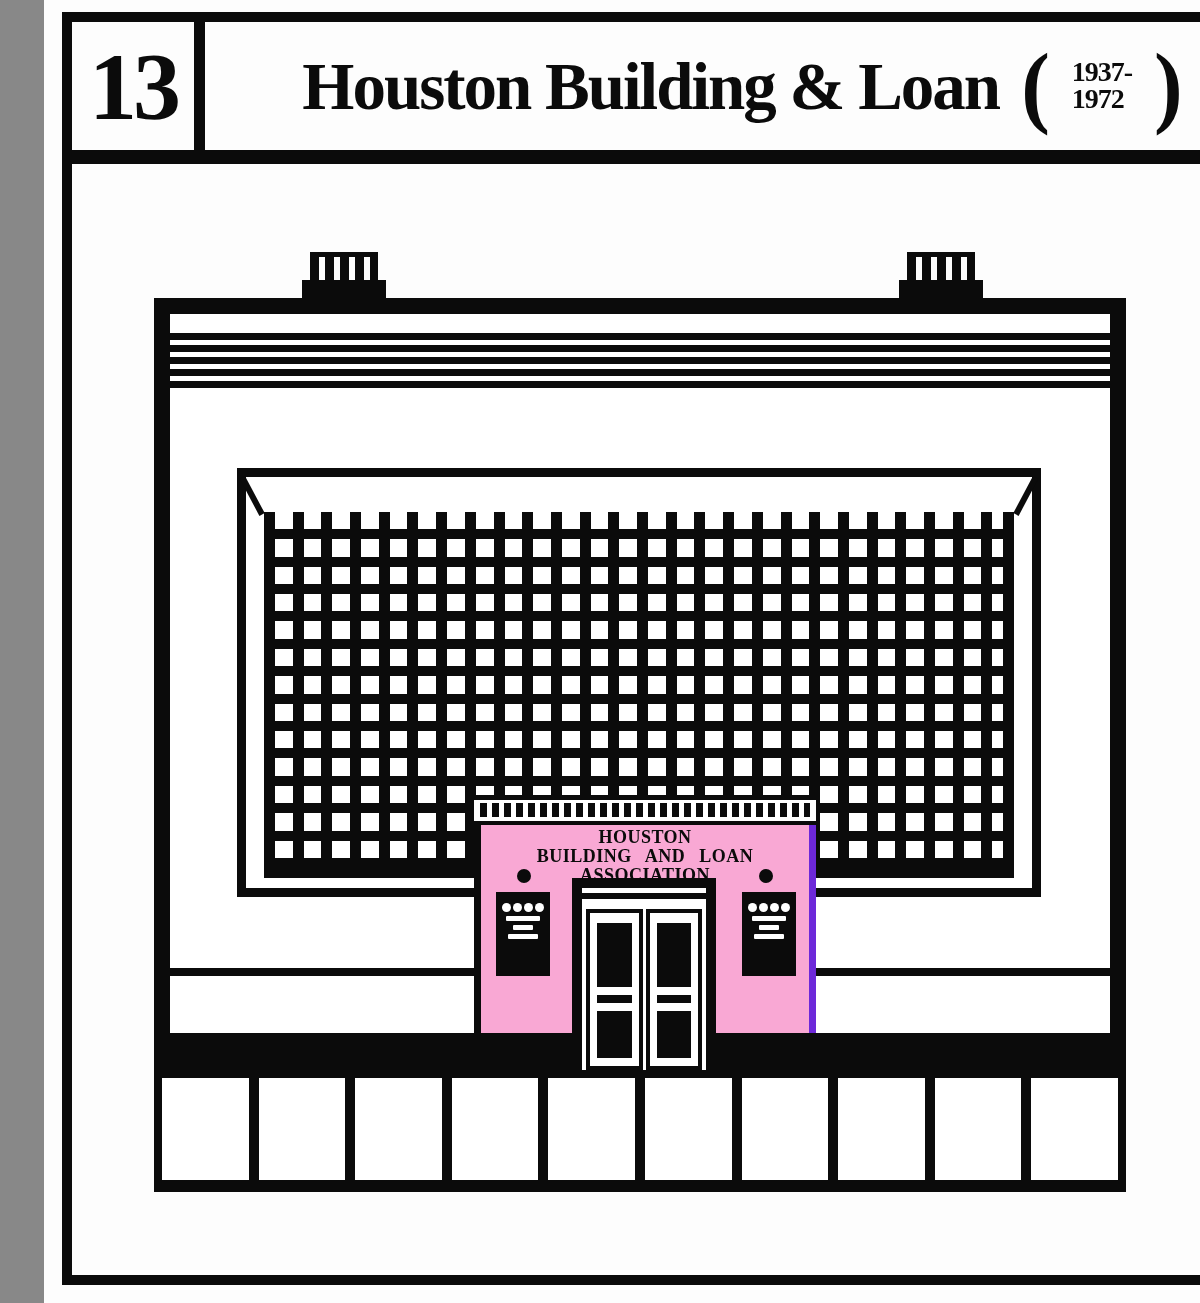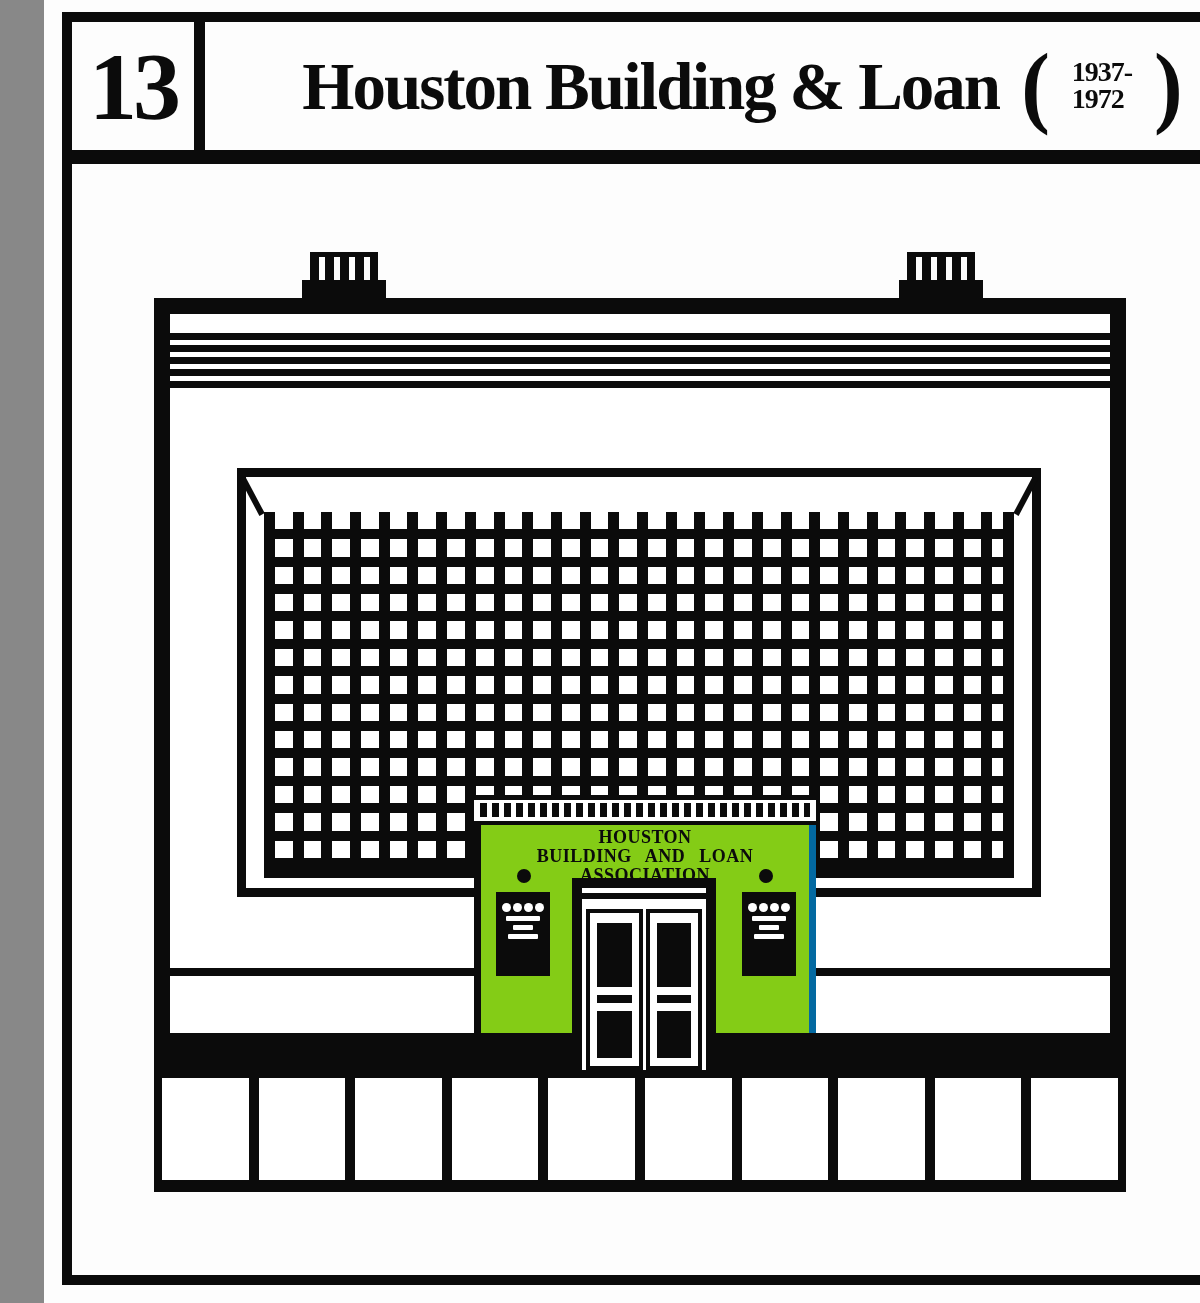--- a/index.html
+++ b/index.html
@@ -52,22 +52,22 @@
   .base-band{top:781px;height:42px;background:#0b0b0b;z-index:6;}
   #base-band-left{left:16px;width:407px;}
   #base-band-right{left:557px;width:399px;}
 
   
   #storefront-row{left:0;top:823px;width:972px;height:117px;background:#0b0b0b;z-index:2;
     box-sizing:border-box;padding:3px 8px 12px 8px;display:flex;gap:10px;}
   .sf-panel{flex:1;background:#fff;}
 
   
-  #entrance-pavilion{left:320px;top:543px;width:342px;height:238px;background:#84cc16;
-    border-left:7px solid #0b0b0b;border-right:7px solid #0369a1;box-sizing:border-box;z-index:5;}
+  #entrance-pavilion{left:320px;top:543px;width:342px;height:238px;background:#f9a8d4;
+    border-left:7px solid #0b0b0b;border-right:7px solid #6d28d9;box-sizing:border-box;z-index:5;}
   #frieze{position:absolute;left:-7px;top:0;width:342px;height:30px;box-sizing:border-box;
     border-top:5px solid #0b0b0b;border-bottom:4px solid #0b0b0b;background:#fff;}
   #dentils{position:absolute;left:6px;right:6px;top:3px;height:14px;
     background-image:repeating-linear-gradient(90deg,#0b0b0b 0 7px,transparent 7px 12px);}
   #name-sign{position:absolute;left:0;top:33px;width:328px;text-align:center;
     font-weight:bold;font-size:18px;line-height:19px;letter-spacing:0.5px;}
   #name-sign .wide{word-spacing:9px;}
   .light{position:absolute;top:74px;width:14px;height:14px;border-radius:50%;background:#0b0b0b;}
   #light-left{left:36px;} #light-right{right:36px;}
   .plaque{position:absolute;top:97px;width:54px;height:84px;background:#0b0b0b;}

